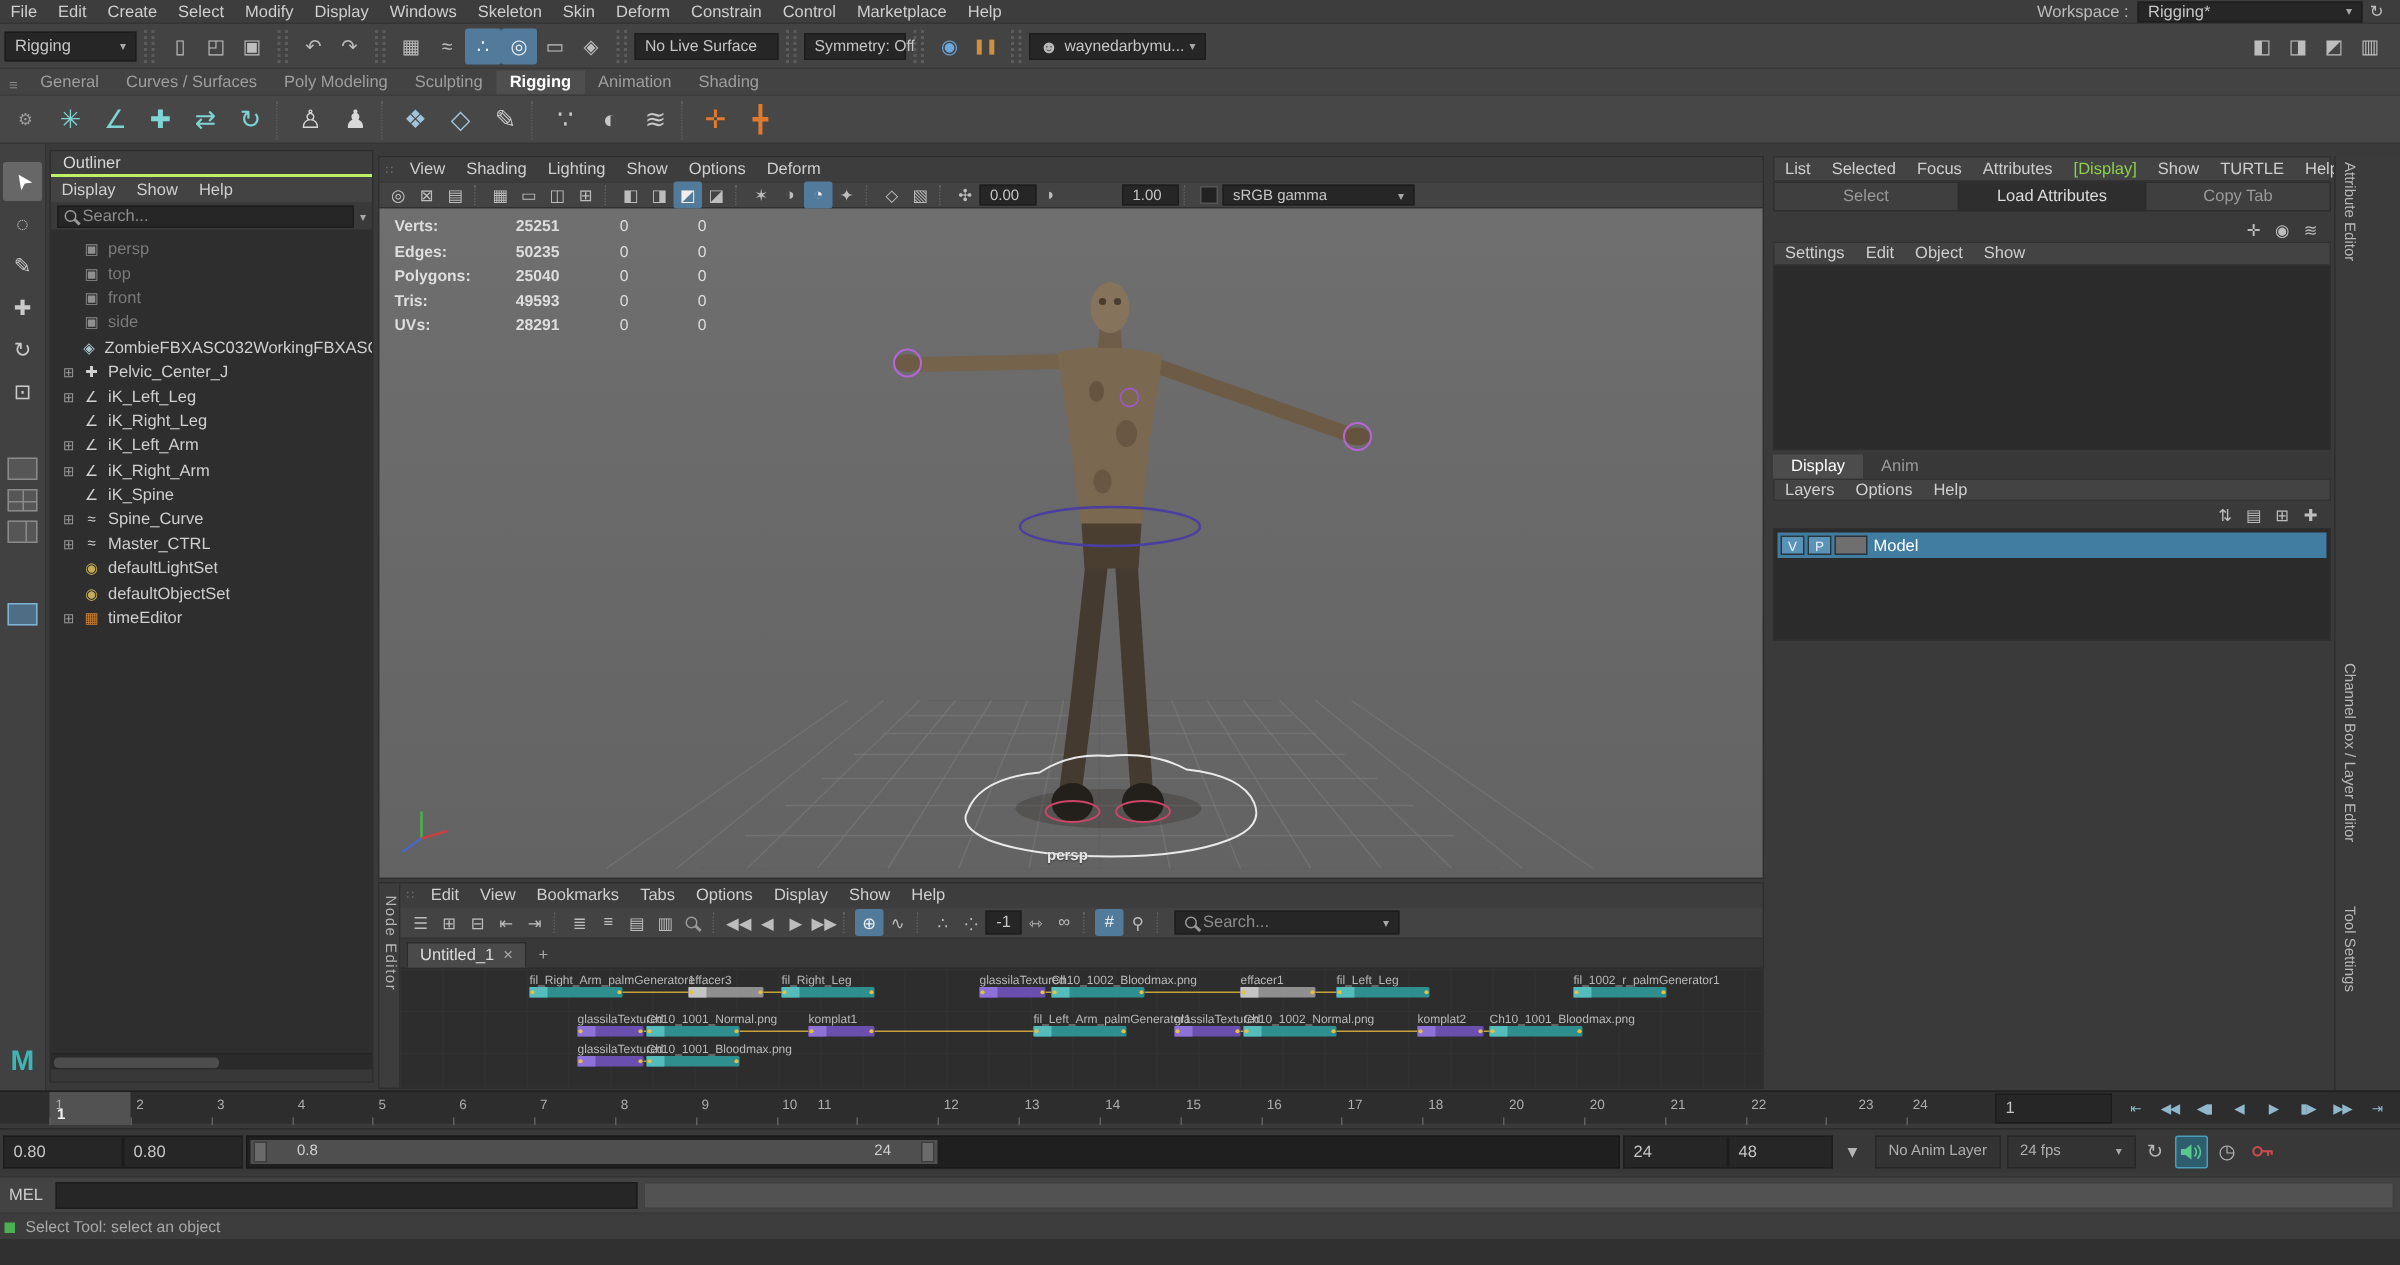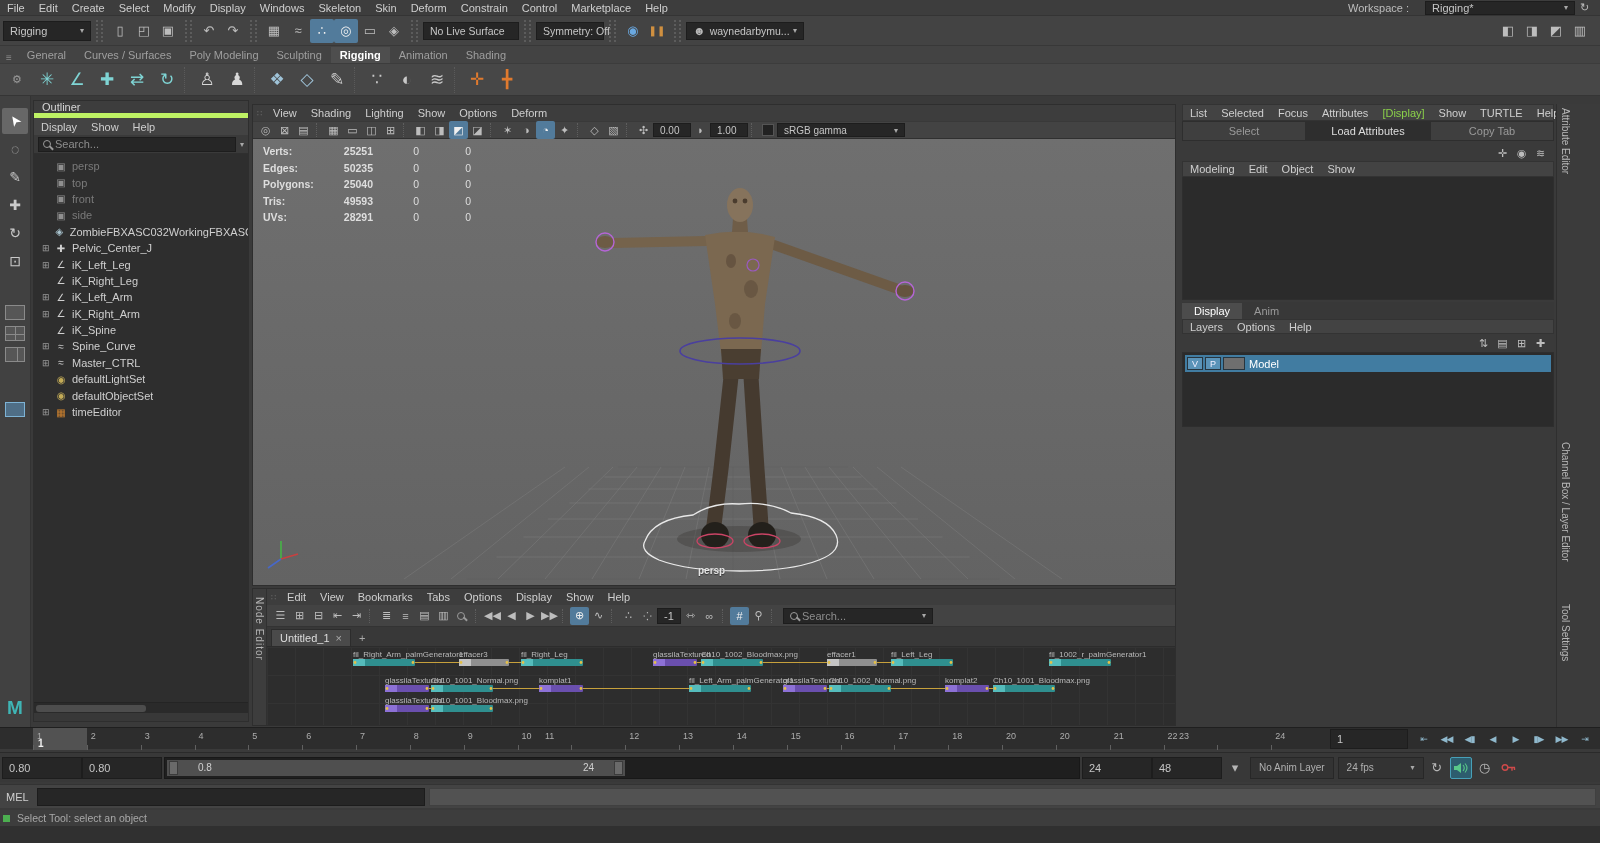--- a/index.html
+++ b/index.html
@@ -32,21 +32,21 @@
   .tool{width:26px;height:26px;display:flex;align-items:center;justify-content:center;font-size:14px;color:#c9c9c9;margin-bottom:2px;}
   .tool.active{background:#676767;border-radius:2px;color:#fff;}
   .lay{width:20px;height:15px;border:1px solid #8a8a8a;background:#565656;margin:3px 0;position:relative;}
   .lay.sel{border-color:#7db3d5;background:#4f6e86;}
   .lay.quad::before{content:"";position:absolute;left:50%;top:0;width:1px;height:100%;background:#8a8a8a;}
   .lay.quad::after{content:"";position:absolute;top:50%;left:0;height:1px;width:100%;background:#8a8a8a;}
   .lay.split::before{content:"";position:absolute;left:60%;top:0;width:1px;height:100%;background:#8a8a8a;}
   #maya-logo{margin-top:auto;margin-bottom:8px;font-weight:bold;font-size:19px;color:#3fb5b5;}
   
   #outliner{left:33px;top:100px;width:216px;height:622px;background:#383838;border:1px solid #2e2e2e;}
-  #ol-title{height:17px;background:#3d3d3d;display:flex;align-items:center;padding-left:8px;color:#d6d6d6;border-bottom:5px solid #bef264;}
+  #ol-title{height:17px;background:#3d3d3d;display:flex;align-items:center;padding-left:8px;color:#d6d6d6;border-bottom:2px solid #bef264;}
   #ol-menus{height:17px;display:flex;align-items:center;background:#434343;}
   #ol-search{height:19px;display:flex;align-items:center;background:#3a3a3a;padding:0 4px;border-bottom:1px solid #2f2f2f;}
   #ol-search-box{flex:1;height:15px;background:#262626;border:1px solid #1d1d1d;display:flex;align-items:center;padding:0 4px;color:#8d8d8d;}
   #ol-list{height:548px;background:#2e2e2e;overflow:hidden;padding-top:4px;}
   .ol-item{height:16.4px;display:flex;align-items:center;padding-left:8px;color:#cfcfcf;}
   .ol-item.dim{color:#7a7a7a;}
   .ol-item .exp{width:12px;font-size:9px;color:#999;}
   .ol-item .oicon{width:14px;margin-right:4px;font-size:10px;text-align:center;}
   .ol-label{white-space:nowrap;overflow:hidden;}
   #ol-scroll{height:11px;background:#2a2a2a;border-top:1px solid #242424;position:relative;}
@@ -142,21 +142,21 @@
         <span class="mi">Windows</span>
         <span class="mi">Skeleton</span>
         <span class="mi">Skin</span>
         <span class="mi">Deform</span>
         <span class="mi">Constrain</span>
         <span class="mi">Control</span>
         <span class="mi">Marketplace</span>
         <span class="mi">Help</span>
       </div>
     <div class="row" style="margin-left:auto;padding-right:6px;">
-      <span style="color:#bdbdbd;margin-right:16px;">Workspace :</span>
+      <span style="color:#bdbdbd;margin-right:6px;">Workspace :</span>
       <span class="dfield" style="width:150px;height:14px;">
         <span>Rigging*</span>
         <span class="caret" style="margin-left:auto;">▾</span>
       </span>
       <span class="ibtn sm">↻</span>
     </div>
   </div>
 
   <div id="statusline" class="abs">
     <span class="dfield" style="width:88px;">
@@ -392,21 +392,21 @@
       <span class="ibtn sm">✦</span>
       <span class="vsep"></span>
       <span class="ibtn sm">◇</span>
       <span class="ibtn sm">▧</span>
       <span class="vsep"></span>
       <span class="ibtn sm">✣</span>
       <span class="dfield" style="width:38px;height:14px;font-size:10px;">
           <span>0.00</span>
         </span>
       <span class="ibtn sm">◗</span>
-      <span class="dfield" style="width:38px;height:14px;font-size:10px;">
+      <span class="dfield" style="width:38px;height:14px;font-size:10px;margin-left:38px;">
           <span>1.00</span>
         </span>
       <span class="vsep"></span>
       <span style="width:12px;height:12px;background:#222;border:1px solid #555;margin:0 3px;"></span>
       <span class="dfield" style="width:128px;height:14px;font-size:10px;">
         <span>sRGB gamma</span>
         <span class="caret" style="margin-left:auto;">▾</span>
       </span>
     </div>
     <div id="vp-canvas">
@@ -732,21 +732,21 @@
         <div class="ae-btn">Select</div>
         <div class="ae-btn active">Load Attributes</div>
         <div class="ae-btn">Copy Tab</div>
       </div>
     <div id="cb-header">
       <span class="ibtn sm">✛</span>
       <span class="ibtn sm">◉</span>
       <span class="ibtn sm">≋</span>
     </div>
     <div id="cb-menus">
-        <span class="mi">Modeling</span>
+        <span class="mi">Settings</span>
         <span class="mi">Edit</span>
         <span class="mi">Object</span>
         <span class="mi">Show</span>
       </div>
     <div id="cb-body"></div>
     <div id="le-tabs">
         <span class="le-tab active">Display</span>
         <span class="le-tab">Anim</span>
       </div>
     <div id="le-menus">
@@ -818,21 +818,21 @@
         <span class="tl-num" style="left: 919.167px;">18</span>
         <span class="tl-tick" style="left: 915.167px;"></span>
         <span class="tl-num" style="left: 973px;">20</span>
         <span class="tl-tick" style="left: 969px;"></span>
         <span class="tl-num" style="left: 1026.83px;">20</span>
         <span class="tl-tick" style="left: 1022.83px;"></span>
         <span class="tl-num" style="left: 1080.67px;">21</span>
         <span class="tl-tick" style="left: 1076.67px;"></span>
         <span class="tl-num" style="left: 1134.5px;">22</span>
         <span class="tl-tick" style="left: 1130.5px;"></span>
-        <span class="tl-num" style="left: 1146px;">23</span>
+        <span class="tl-num" style="left: 1206px;">23</span>
         <span class="tl-tick" style="left: 1184.33px;"></span>
         <span class="tl-num" style="left: 1242.17px;">24</span>
         <span class="tl-tick" style="left: 1238.17px;"></span>
       </div>
     <span id="tl-timefield" class="dfield">
         <span>1</span>
       </span>
     <div id="tl-buttons">
       <span class="pb-btn">⇤</span>
       <span class="pb-btn">◀◀</span>

